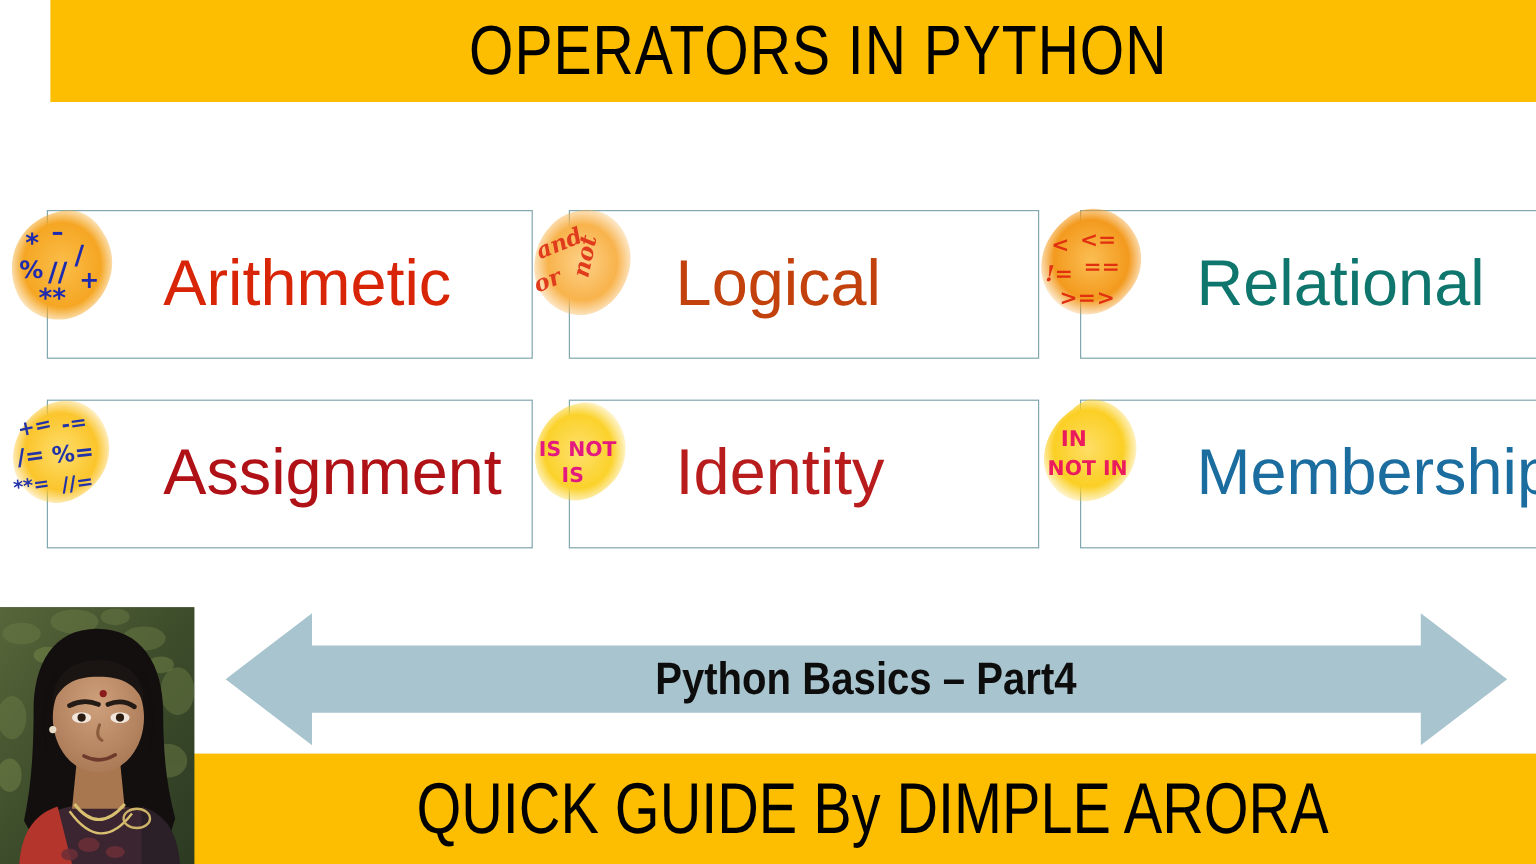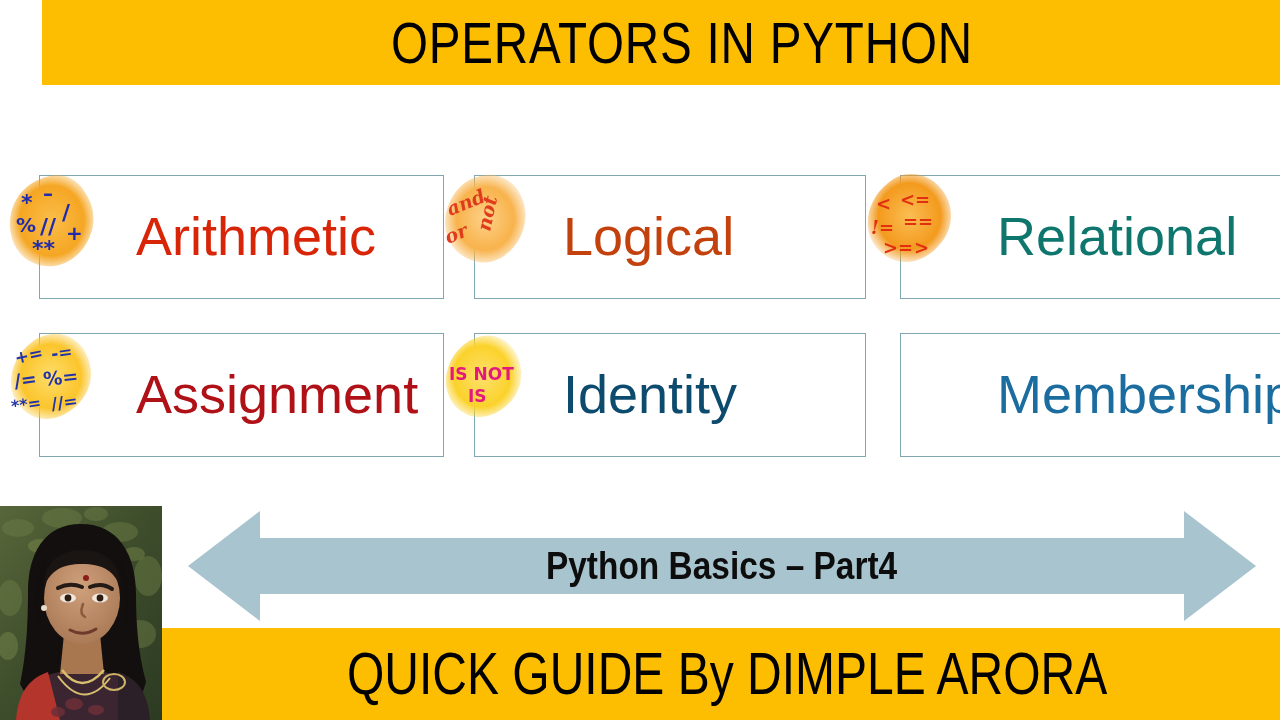--- a/index.html
+++ b/index.html
@@ -259,41 +259,57 @@
         <text x="48" y="32" font-size="17" transform="rotate(-8 48 32)">-=</text>
         <text x="11" y="60" font-size="19" transform="rotate(-8 11 60)">/=</text>
         <text x="40" y="58" font-size="19" transform="rotate(-6 40 58)">%=</text>
         <text x="8" y="84" font-size="16" transform="rotate(-8 8 84)">**=</text>
         <text x="48" y="82" font-size="17" transform="rotate(-8 48 82)">//=</text>
       </g>
     </svg>
   </div>
 
   <div class="card card-r2 card-c2">
-    <div class="card-label" style="color:#0c4a6e">Identity</div>
+    <div class="card-label" style="color:#b91c1c">Identity</div>
   </div>
   <div class="blob blob-r2 blob-c2">
     <svg viewBox="0 0 96 104" xmlns="http://www.w3.org/2000/svg">
       <defs>
         <radialGradient id="g5" cx="48%" cy="50%" r="55%">
           <stop offset="0%" stop-color="#FEE06E"></stop>
           <stop offset="68%" stop-color="#FBD22B"></stop>
           <stop offset="100%" stop-color="#FBD22B" stop-opacity="0.12"></stop>
         </radialGradient>
       </defs>
       <path d="M45 8 C60 5 74 15 80 29 C86 43 84 60 74 72 C63 85 47 92 33 88 C19 84 9 71 8 56 C7 40 15 24 28 15 C33 11 39 9 45 8 Z" fill="url(#g5)"></path>
       <g class="sym" fill="#E3197F">
         <text x="11" y="52" font-size="17">IS NOT</text>
         <text x="30" y="74" font-size="17">IS</text>
       </g>
     </svg>
   </div>
 
   <div class="card card-r2 card-c3">
     <div class="card-label" style="color:#1A6D9E">Membership</div>
+  </div>
+  <div class="blob blob-r2 blob-c3">
+    <svg viewBox="0 0 96 104" xmlns="http://www.w3.org/2000/svg">
+      <defs>
+        <radialGradient id="g6" cx="48%" cy="48%" r="55%">
+          <stop offset="0%" stop-color="#FEDE66"></stop>
+          <stop offset="68%" stop-color="#FBCF24"></stop>
+          <stop offset="100%" stop-color="#FBCF24" stop-opacity="0.12"></stop>
+        </radialGradient>
+      </defs>
+      <path d="M46 5 C62 4 77 15 82 30 C88 45 85 62 74 74 C62 87 45 93 31 88 C17 83 8 70 8 55 C8 38 18 22 32 13 C37 8 42 6 46 5 Z" fill="url(#g6)"></path>
+      <g class="sym" fill="#EB1C5D">
+        <text x="22" y="44" font-size="18">IN</text>
+        <text x="11" y="68" font-size="17">NOT IN</text>
+      </g>
+    </svg>
   </div>
 
 </div>
 
 <div class="arrow-wrap">
   <svg viewBox="0 0 1068 122" preserveAspectRatio="none" xmlns="http://www.w3.org/2000/svg">
     <polygon points="0,61 72,6 72,33 996,33 996,6 1068,61 996,116 996,89 72,89 72,116" fill="#A8C4CE"></polygon>
   </svg>
   <div class="arrow-text">
     <span>Python Basics – Part4</span>

